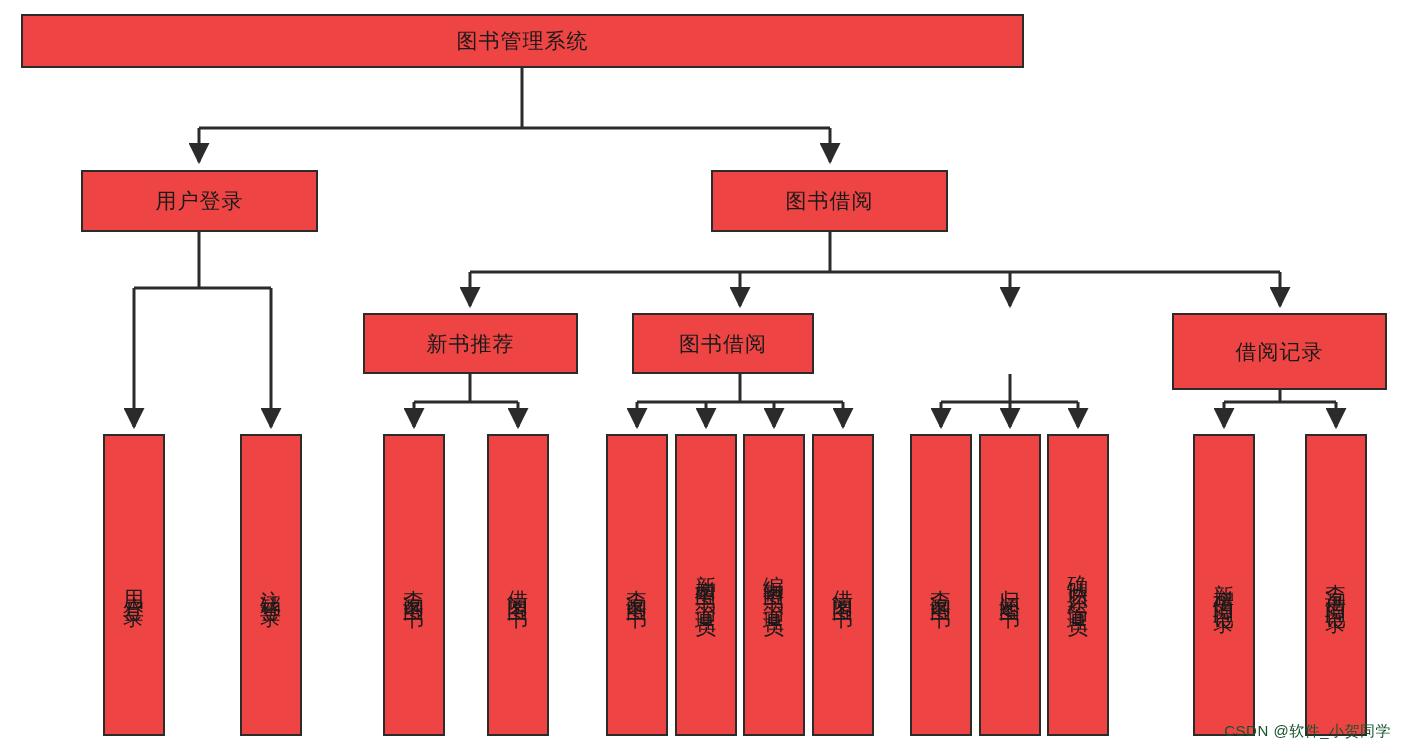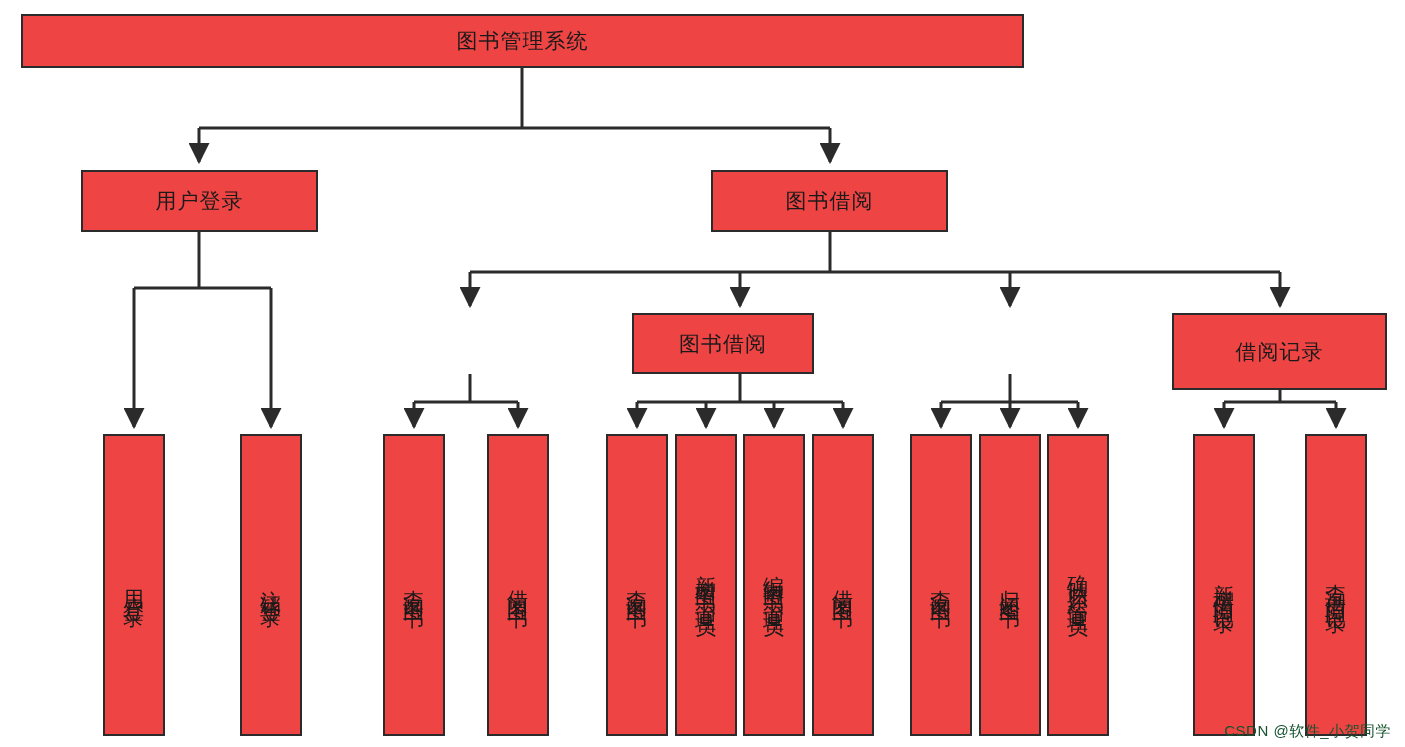--- a/index.html
+++ b/index.html
@@ -121,20 +121,23 @@
     <span class="htext">图书管理系统</span>
   </div>
 
   <div class="node horiz" style="left:81px; top:170px; width:237px; height:62px;">
     <span class="htext">用户登录</span>
   </div>
   <div class="node horiz" style="left:711px; top:170px; width:237px; height:62px;">
     <span class="htext">图书借阅</span>
   </div>
 
+  <div class="node horiz" style="left:363px; top:313px; width:215px; height:61px;">
+    <span class="htext">新书推荐</span>
+  </div>
   <div class="node horiz" style="left:632px; top:313px; width:182px; height:61px;">
     <span class="htext">图书借阅</span>
   </div>
   <div class="node horiz" style="left:1172px; top:313px; width:215px; height:77px;">
     <span class="htext">借阅记录</span>
   </div>
 
   <div class="node vert" style="left:103px; top:434px; width:62px; height:302px;">
     <span class="vtext">用户登录</span>
   </div>

